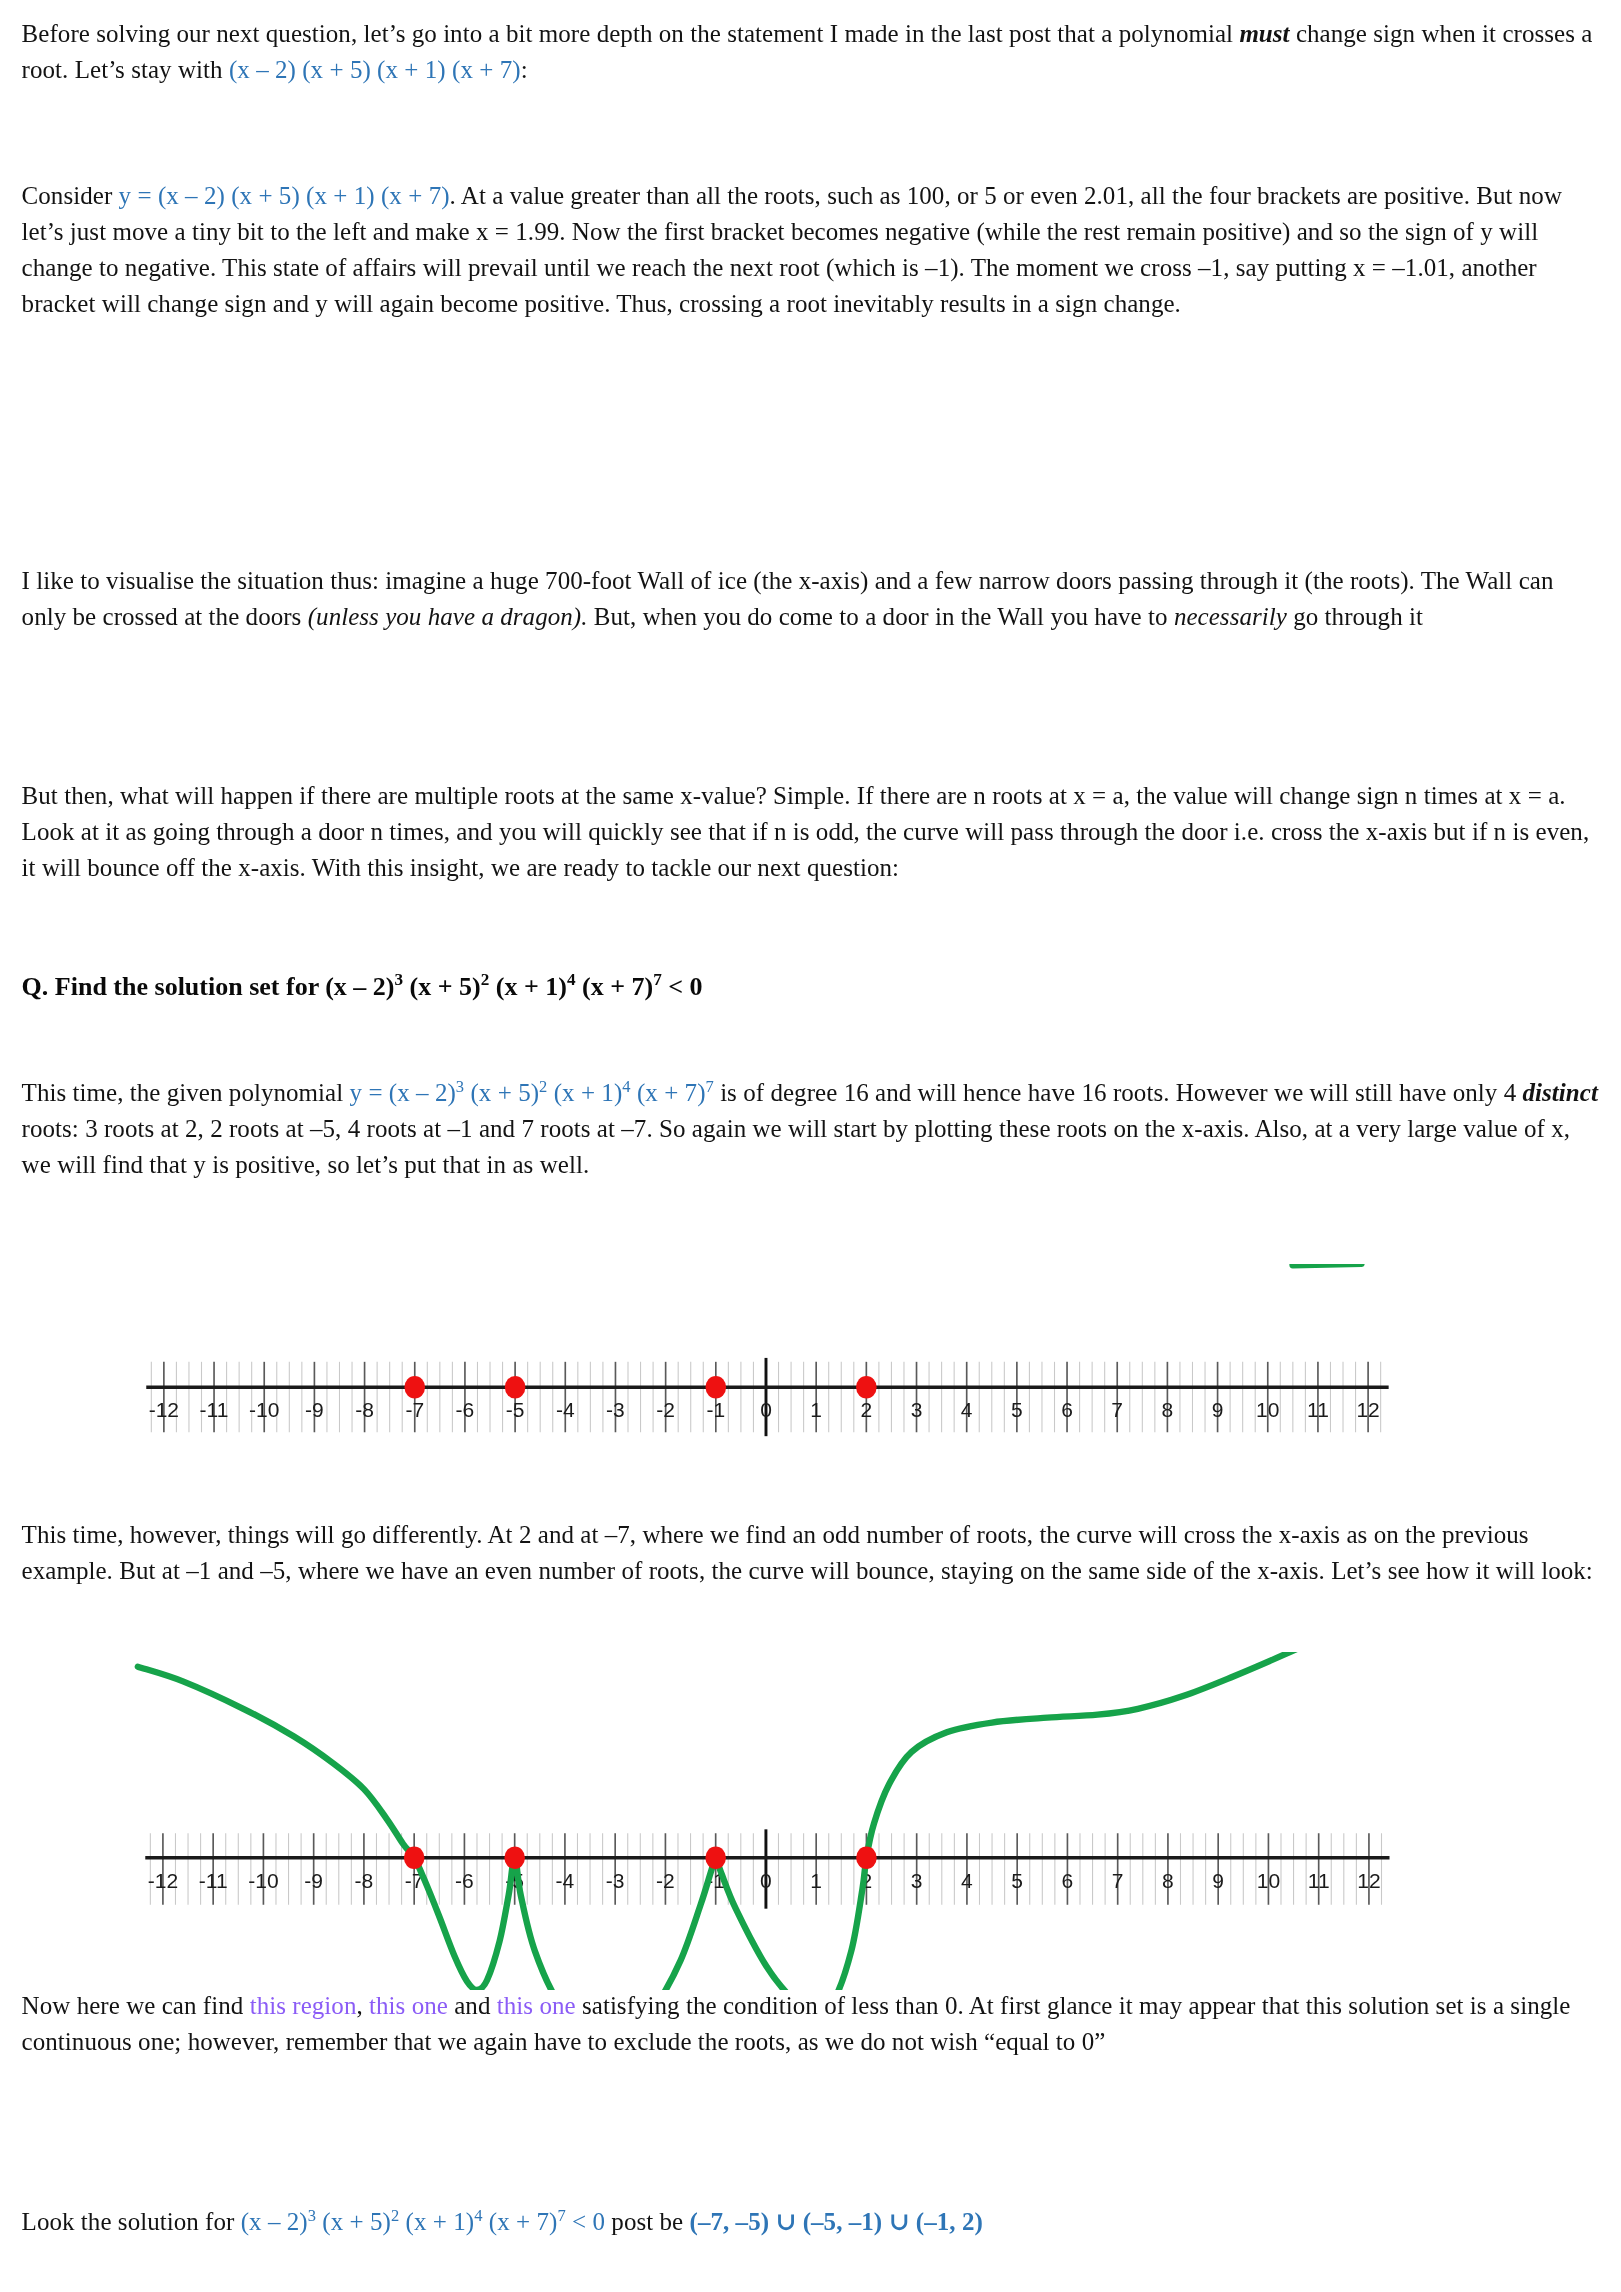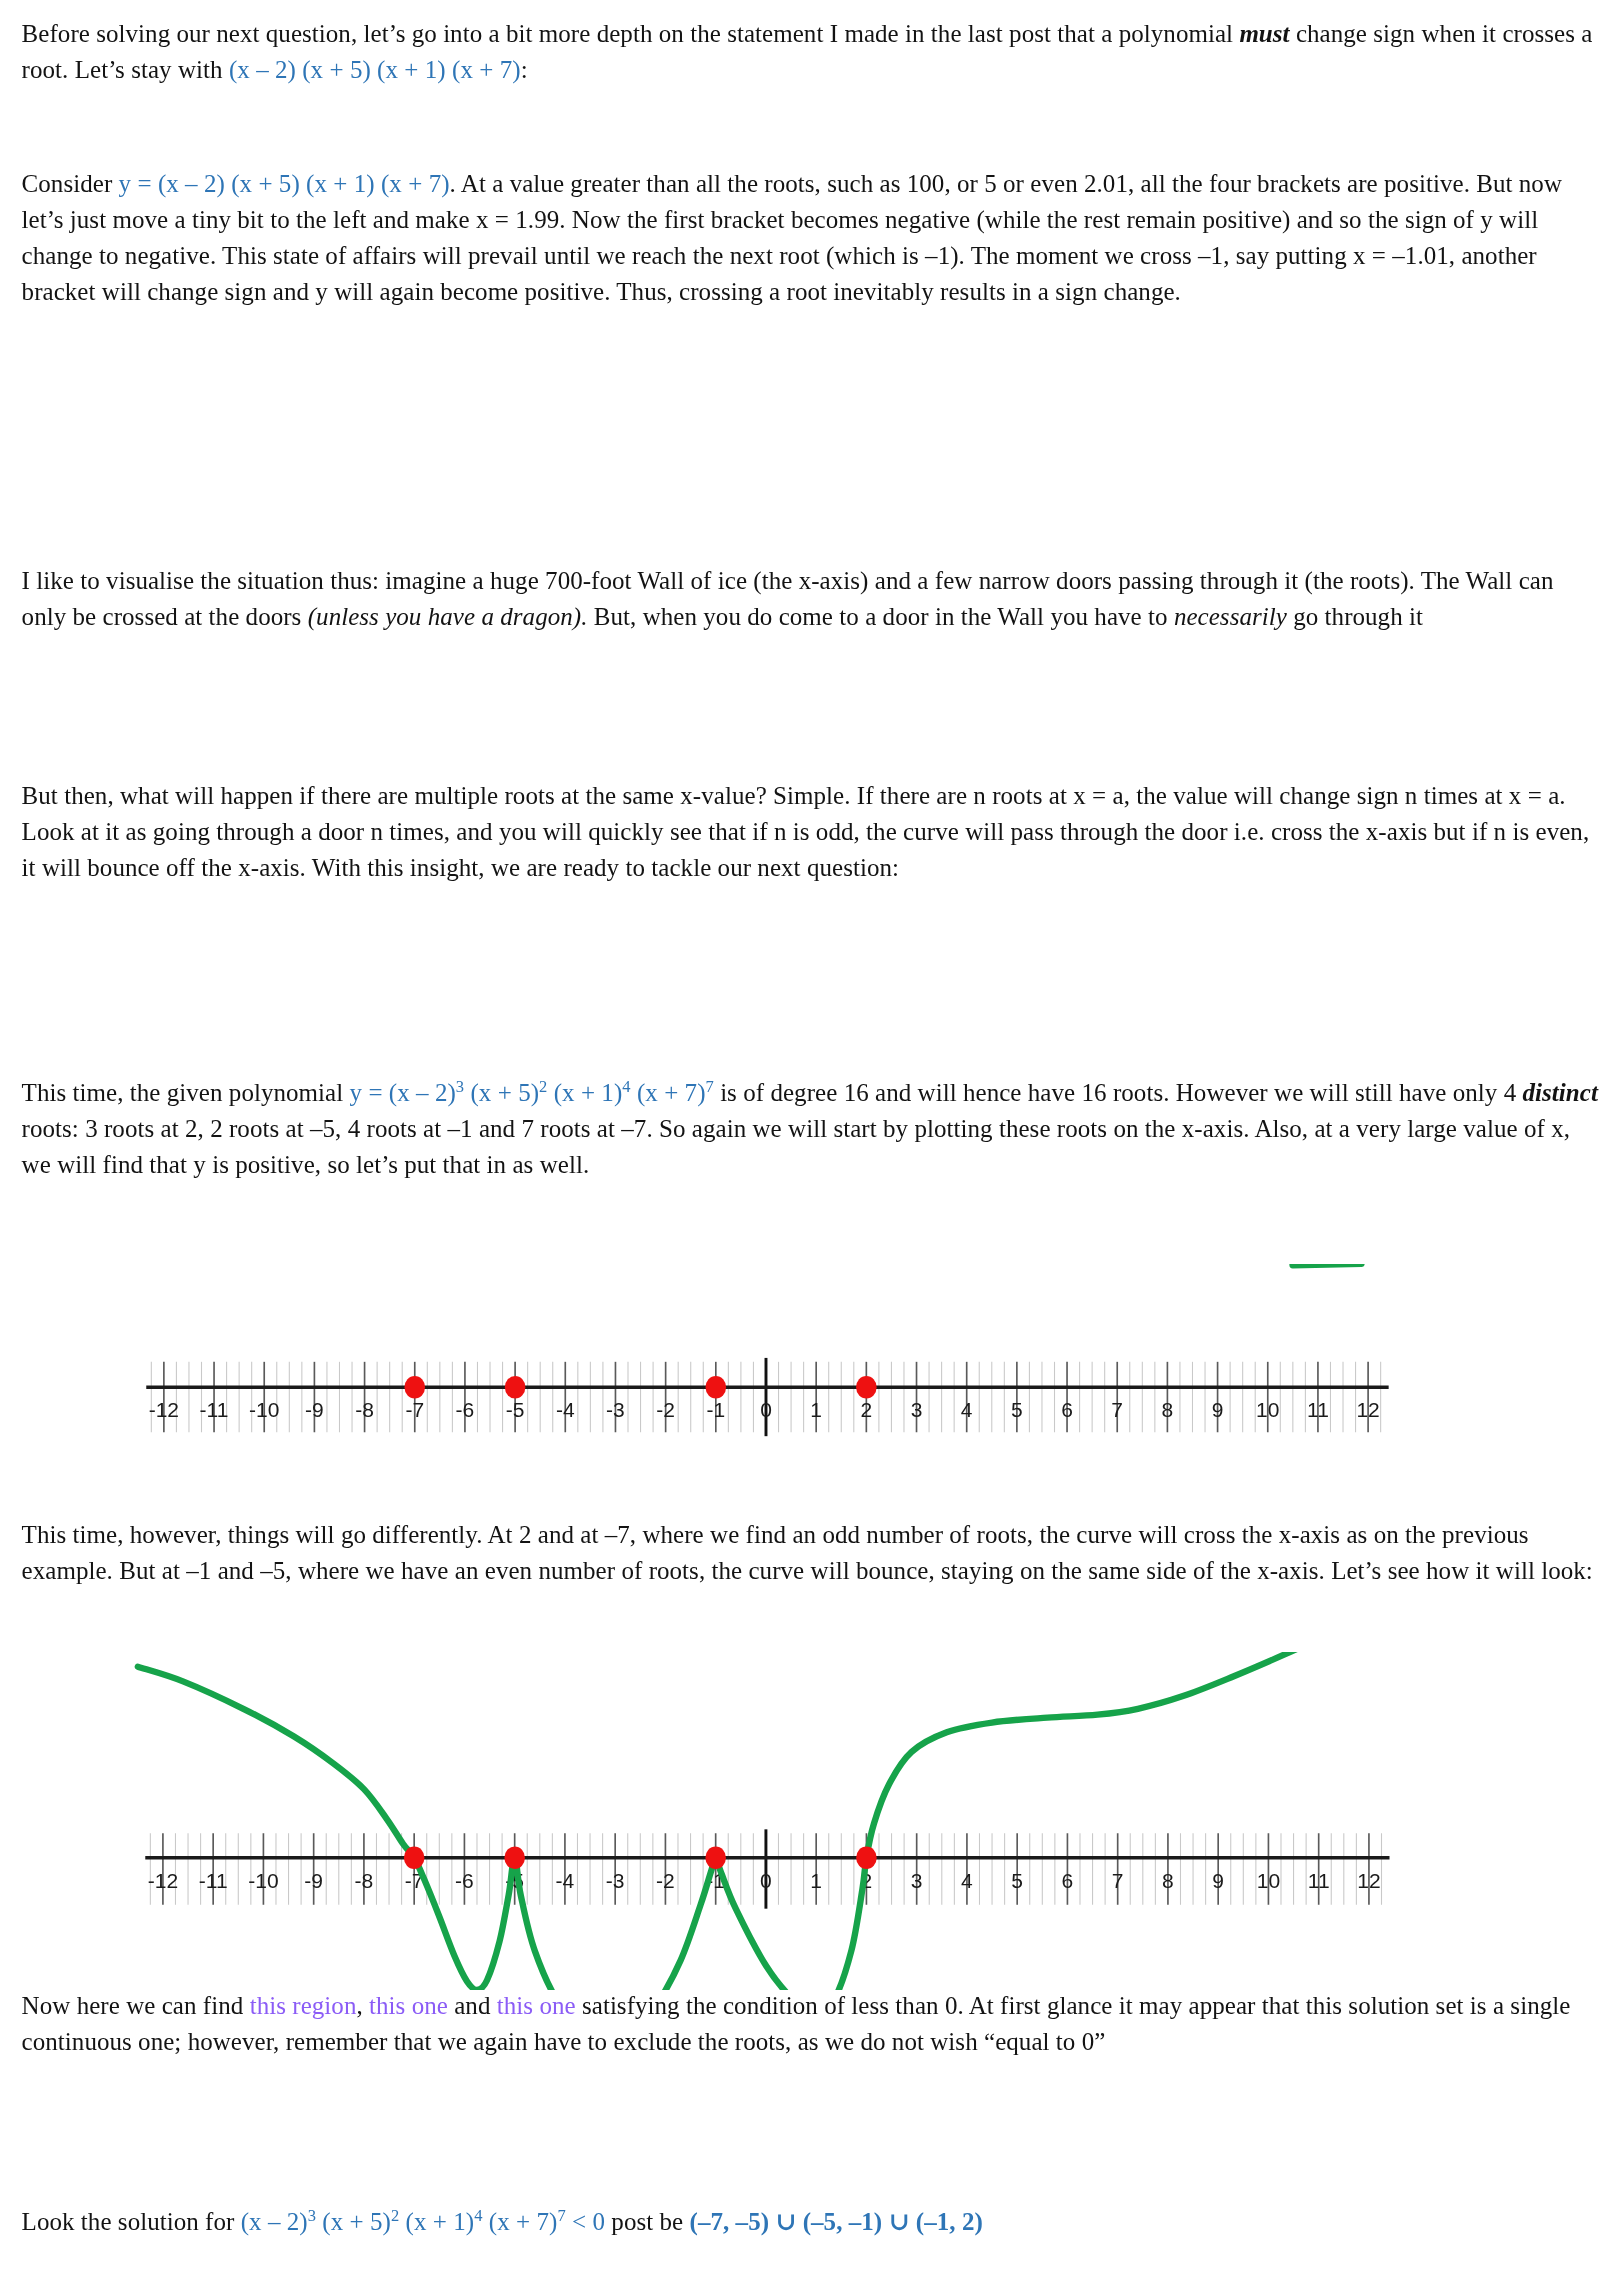--- a/index.html
+++ b/index.html
@@ -52,38 +52,43 @@
 <body>
 
 <div class="page">
 
   <div class="blk" style="top:15.7px;">
     <p class="para">
       <span>Before solving our next question, let’s go into a bit more depth on the statement I made in the last post that a polynomial </span><span class="bi">must</span><span> change sign when it crosses a root. Let’s stay with </span><span class="math">(x – 2) (x + 5) (x + 1) (x + 7)</span><span>:</span>
     </p>
   </div>
 
-  <div class="blk" style="top:166px;">
+  <div class="blk" style="top:178px;">
     <p class="para">
       <span>Consider </span><span class="math">y = (x – 2) (x + 5) (x + 1) (x + 7)</span><span>. At a value greater than all the roots, such as 100, or 5 or even 2.01, all the four brackets are positive. But now let’s just move a tiny bit to the left and make x = 1.99. Now the first bracket becomes negative (while the rest remain positive) and so the sign of y will change to negative. This state of affairs will prevail until we reach the next root (which is –1). The moment we cross –1, say putting x = –1.01, another bracket will change sign and y will again become positive. Thus, crossing a root inevitably results in a sign change.</span>
     </p>
   </div>
 
   <div class="blk" style="top:563px;">
     <p class="para rust">
       <span>I like to visualise the situation thus: imagine a huge 700-foot Wall of ice (the x-axis) and a few narrow doors passing through it (the roots). The Wall can only be crossed at the doors </span><span class="ital">(unless you have a dragon).</span><span> But, when you do come to a door in the Wall you have to </span><span class="ital">necessarily</span><span> go through it</span>
     </p>
   </div>
 
   <div class="blk" style="top:778px;">
     <p class="para">
       <span>But then, what will happen if there are multiple roots at the same x-value? Simple. If there are n roots at x = a, the value will change sign n times at x = a. Look at it as going through a door n times, and you will quickly see that if n is odd, the curve will pass through the door i.e. cross the x-axis but if n is even, it will bounce off the x-axis. With this insight, we are ready to tackle our next question:</span>
     </p>
   </div>
 
+  <div class="blk" style="top:970px;">
+    <p class="qline">
+      <span>Q.</span><span> Find the solution set for </span><span><span>(x – 2)</span><sup>3</sup><span> (x + 5)</span><sup>2</sup><span> (x + 1)</span><sup>4</sup><span> (x + 7)</span><sup>7</sup></span><span> &lt; 0</span>
+    </p>
+  </div>
 
   <div class="blk" style="top:1075px;">
     <p class="para">
       <span>This time, the given polynomial </span><span class="math"><span>y = (x – 2)</span><sup>3</sup><span> (x + 5)</span><sup>2</sup><span> (x + 1)</span><sup>4</sup><span> (x + 7)</span><sup>7</sup></span><span> is of degree 16 and will hence have 16 roots. However we will still have only 4 </span><span class="bi">distinct</span><span> roots: 3 roots at 2, 2 roots at –5, 4 roots at –1 and 7 roots at –7. So again we will start by plotting these roots on the x-axis. Also, at a very large value of x, we will find that y is positive, so let’s put that in as well.</span>
     </p>
   </div>
 
   <div class="figure" style="left:0px; top:1264px;">
     <svg width="1621" height="225" viewBox="0 0 1654 230">
         <g>

